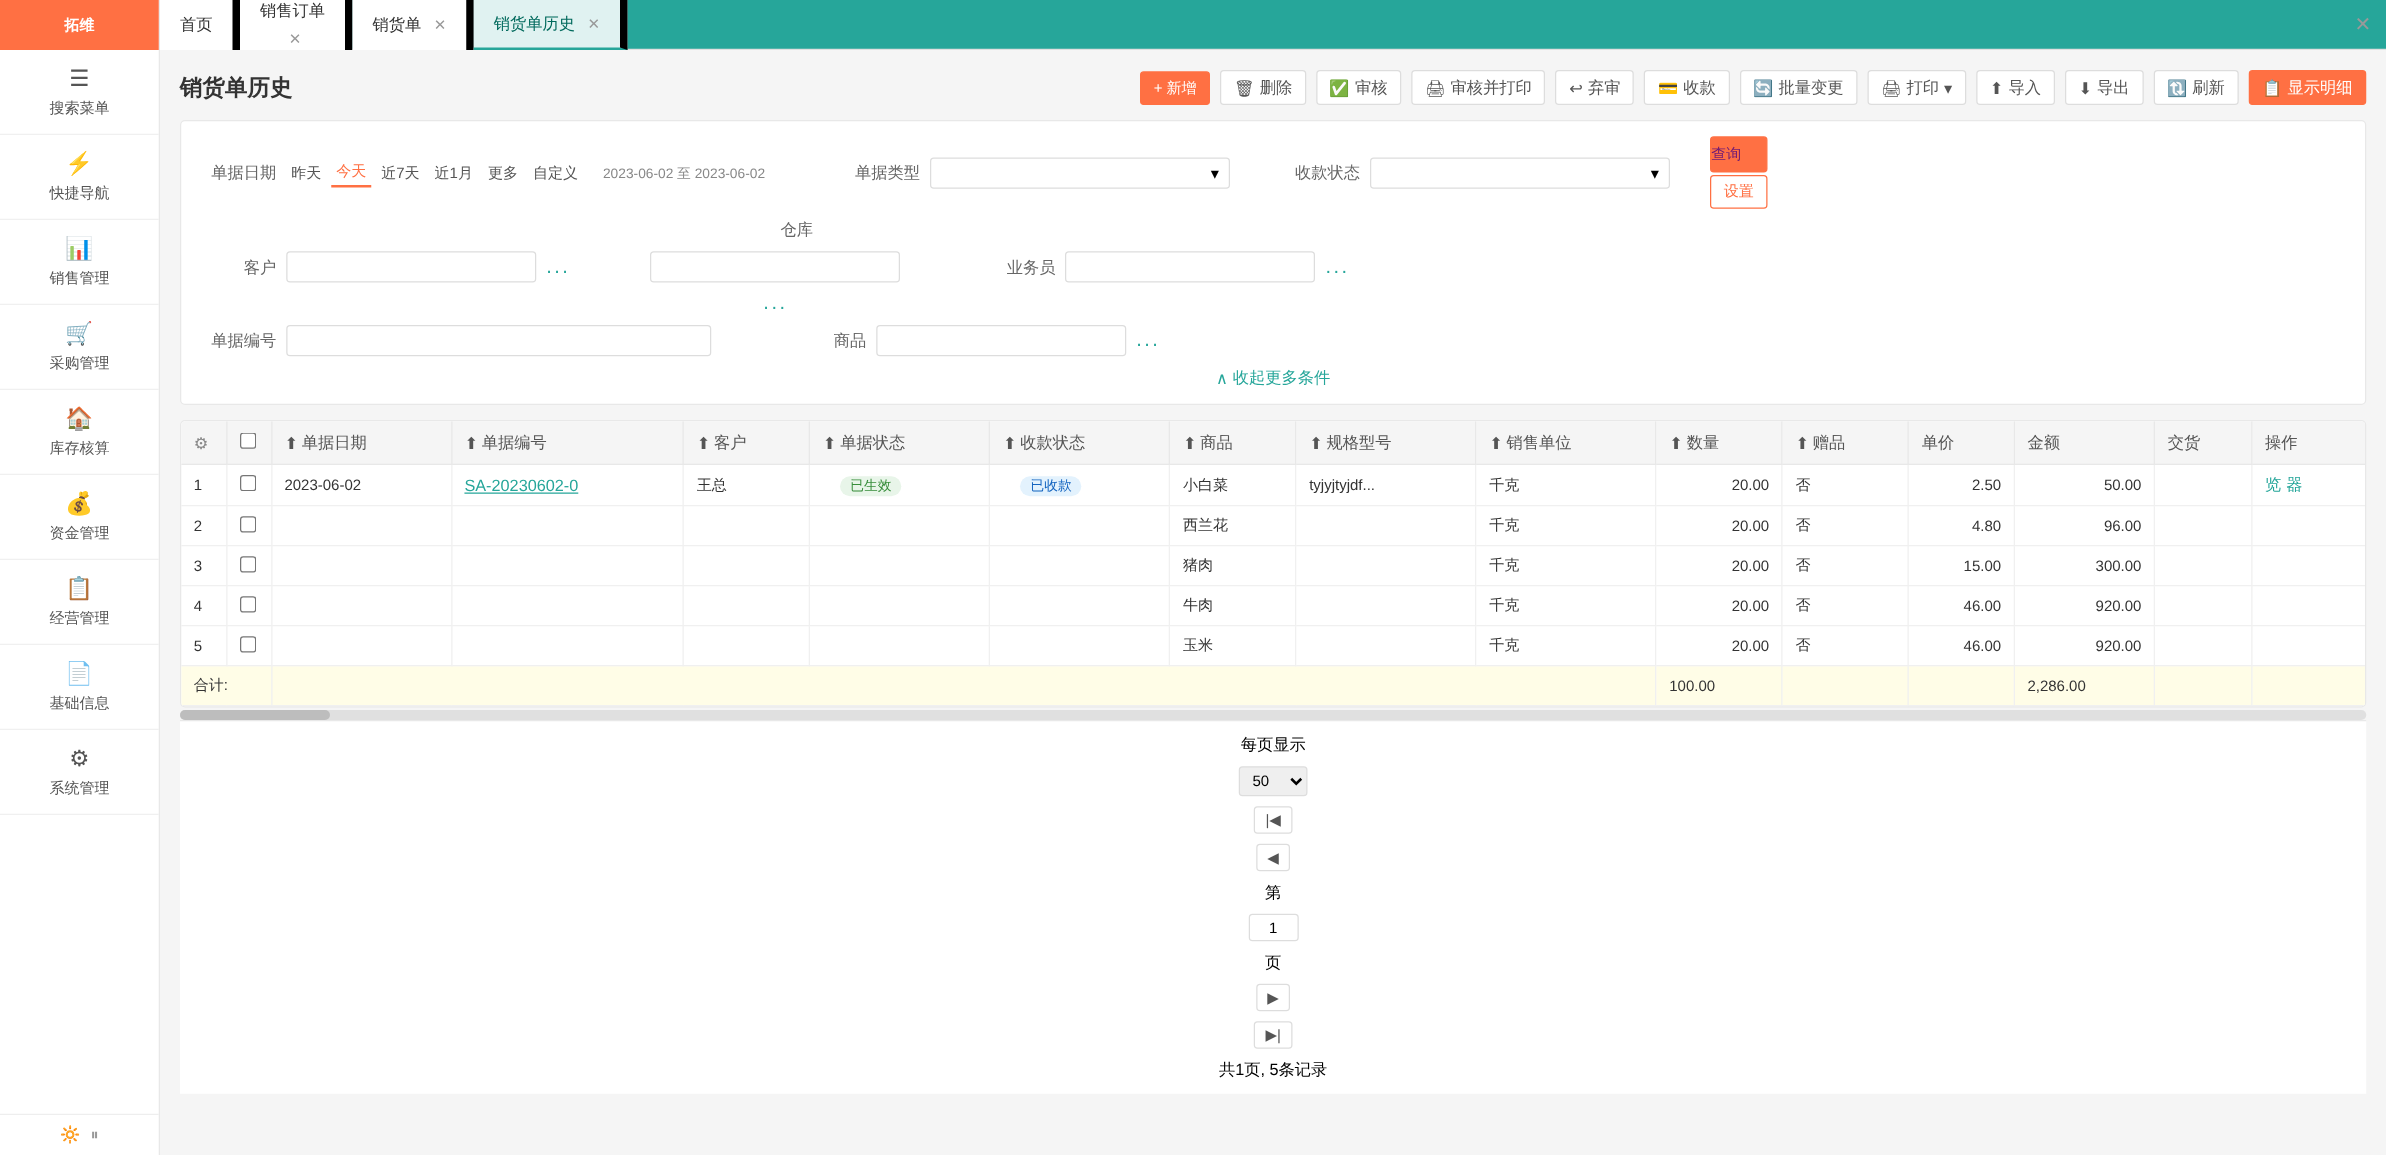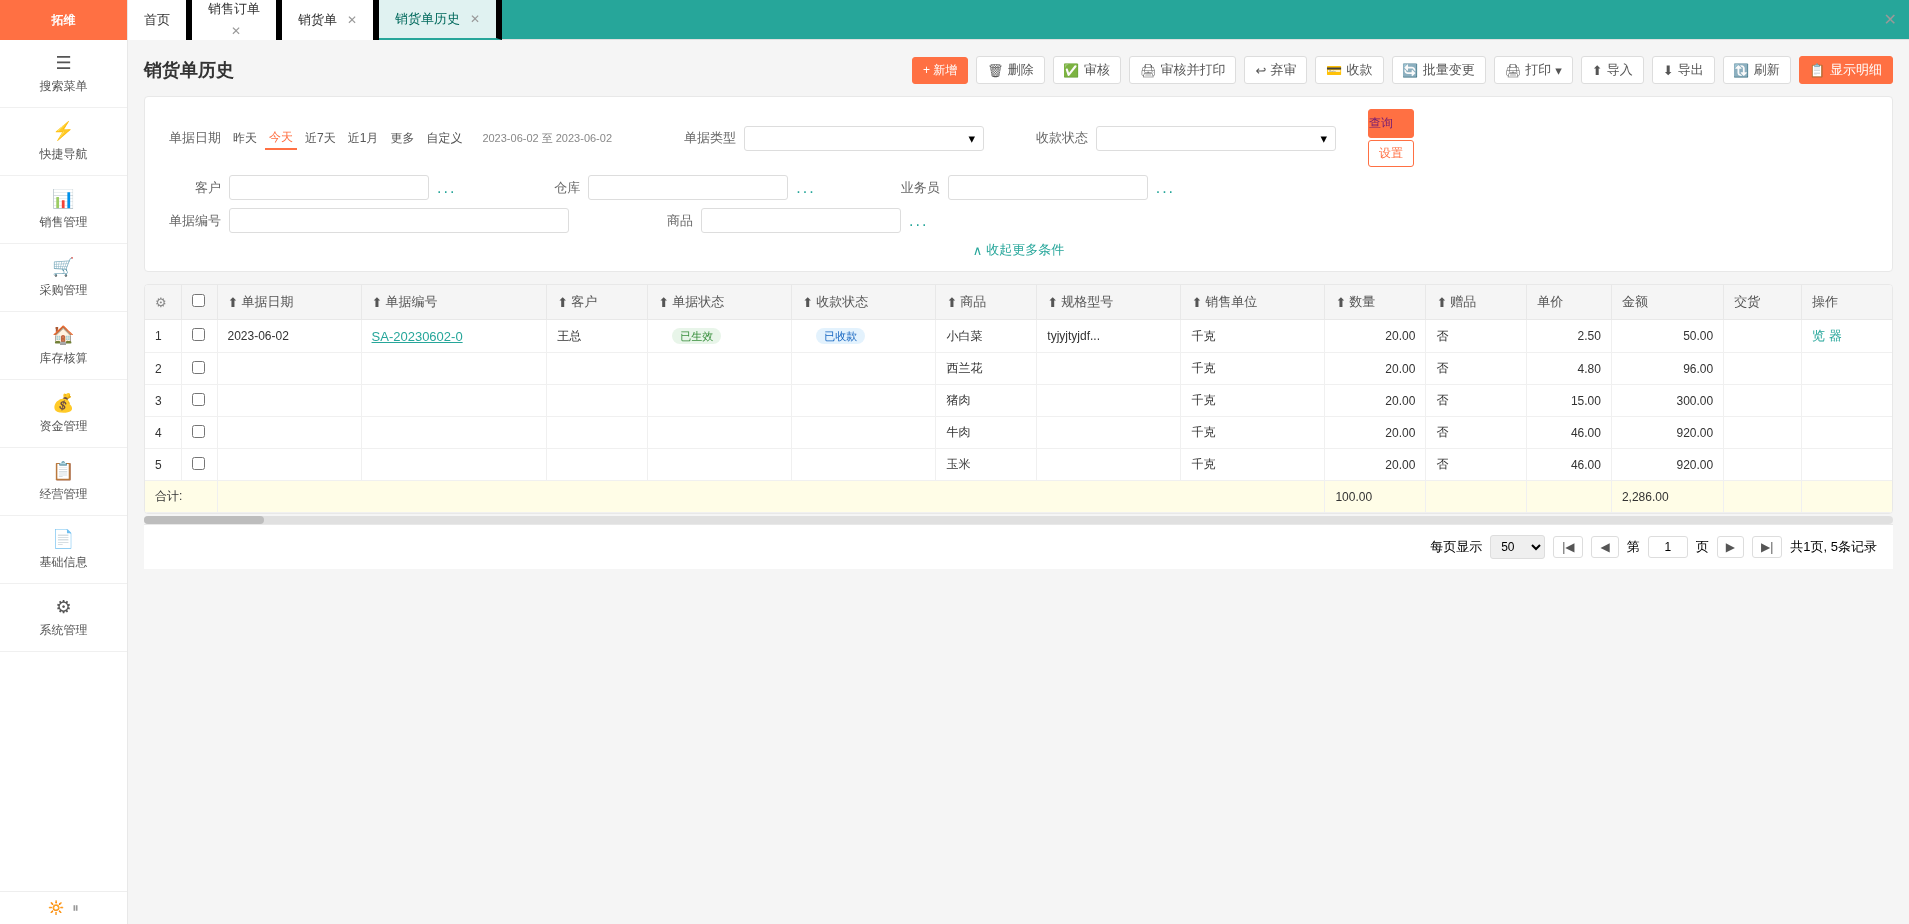--- a/index.html
+++ b/index.html
@@ -60,21 +60,21 @@
     .status-paid { background: #e3f2fd; color: #1565c0; }
     .action-link { color: #26a69a; cursor: pointer; margin-right: 4px; }
     .settings-icon { cursor: pointer; color: #888; }
     .checkbox { cursor: pointer; }
 
     
     .summary-row { background: #fffde7; }
     .summary-row td { font-weight: normal; color: #333; }
 
     
-    .pagination { display: flex; align-items: center; justify-content: flex-end; padding: 10px 16px; gap: 8px; background: #fff; border-top: 1px solid #e8e8e8; }
+    .pagination { display: flex; align-items: center; justify-content: flex-end; padding: 10px 16px; gap: 8px; background: #fff; border-top: 1px solid #e8e8e8; flex-direction: column; }
     .pagination-btn { padding: 3px 8px; border: 1px solid #ddd; background: #fff; cursor: pointer; border-radius: 3px; font-size: 12px; color: #555; }
     .page-input { width: 40px; border: 1px solid #ddd; border-radius: 3px; padding: 3px 6px; text-align: center; font-size: 12px; }
     .page-size-select { border: 1px solid #ddd; border-radius: 3px; padding: 3px 6px; font-size: 12px; }
   </style>
 </head>
 <body>
 
 <div class="sidebar">
   <div class="sidebar-logo">拓维</div>
   <div class="sidebar-item">
@@ -231,21 +231,21 @@
           <button class="btn" style="border:1px solid #ff7043;color:#ff7043;text-align:center;">设置</button>
         </div>
       </div>
 
       <div class="filter-row">
         <div class="filter-item">
           <span class="filter-label">客户</span>
           <input class="filter-input" type="text" style="width: 200px;">
           <span class="ellipsis-btn">...</span>
         </div>
-        <div class="filter-item" style="margin-left:40px;">
+        <div class="filter-item" style="margin-left:40px;flex-direction:column;">
           <span class="filter-label">仓库</span>
           <input class="filter-input" type="text" style="width: 200px;">
           <span class="ellipsis-btn">...</span>
         </div>
         <div class="filter-item" style="margin-left:40px;">
           <span class="filter-label">业务员</span>
           <input class="filter-input" type="text" style="width: 200px;">
           <span class="ellipsis-btn">...</span>
         </div>
       </div>

